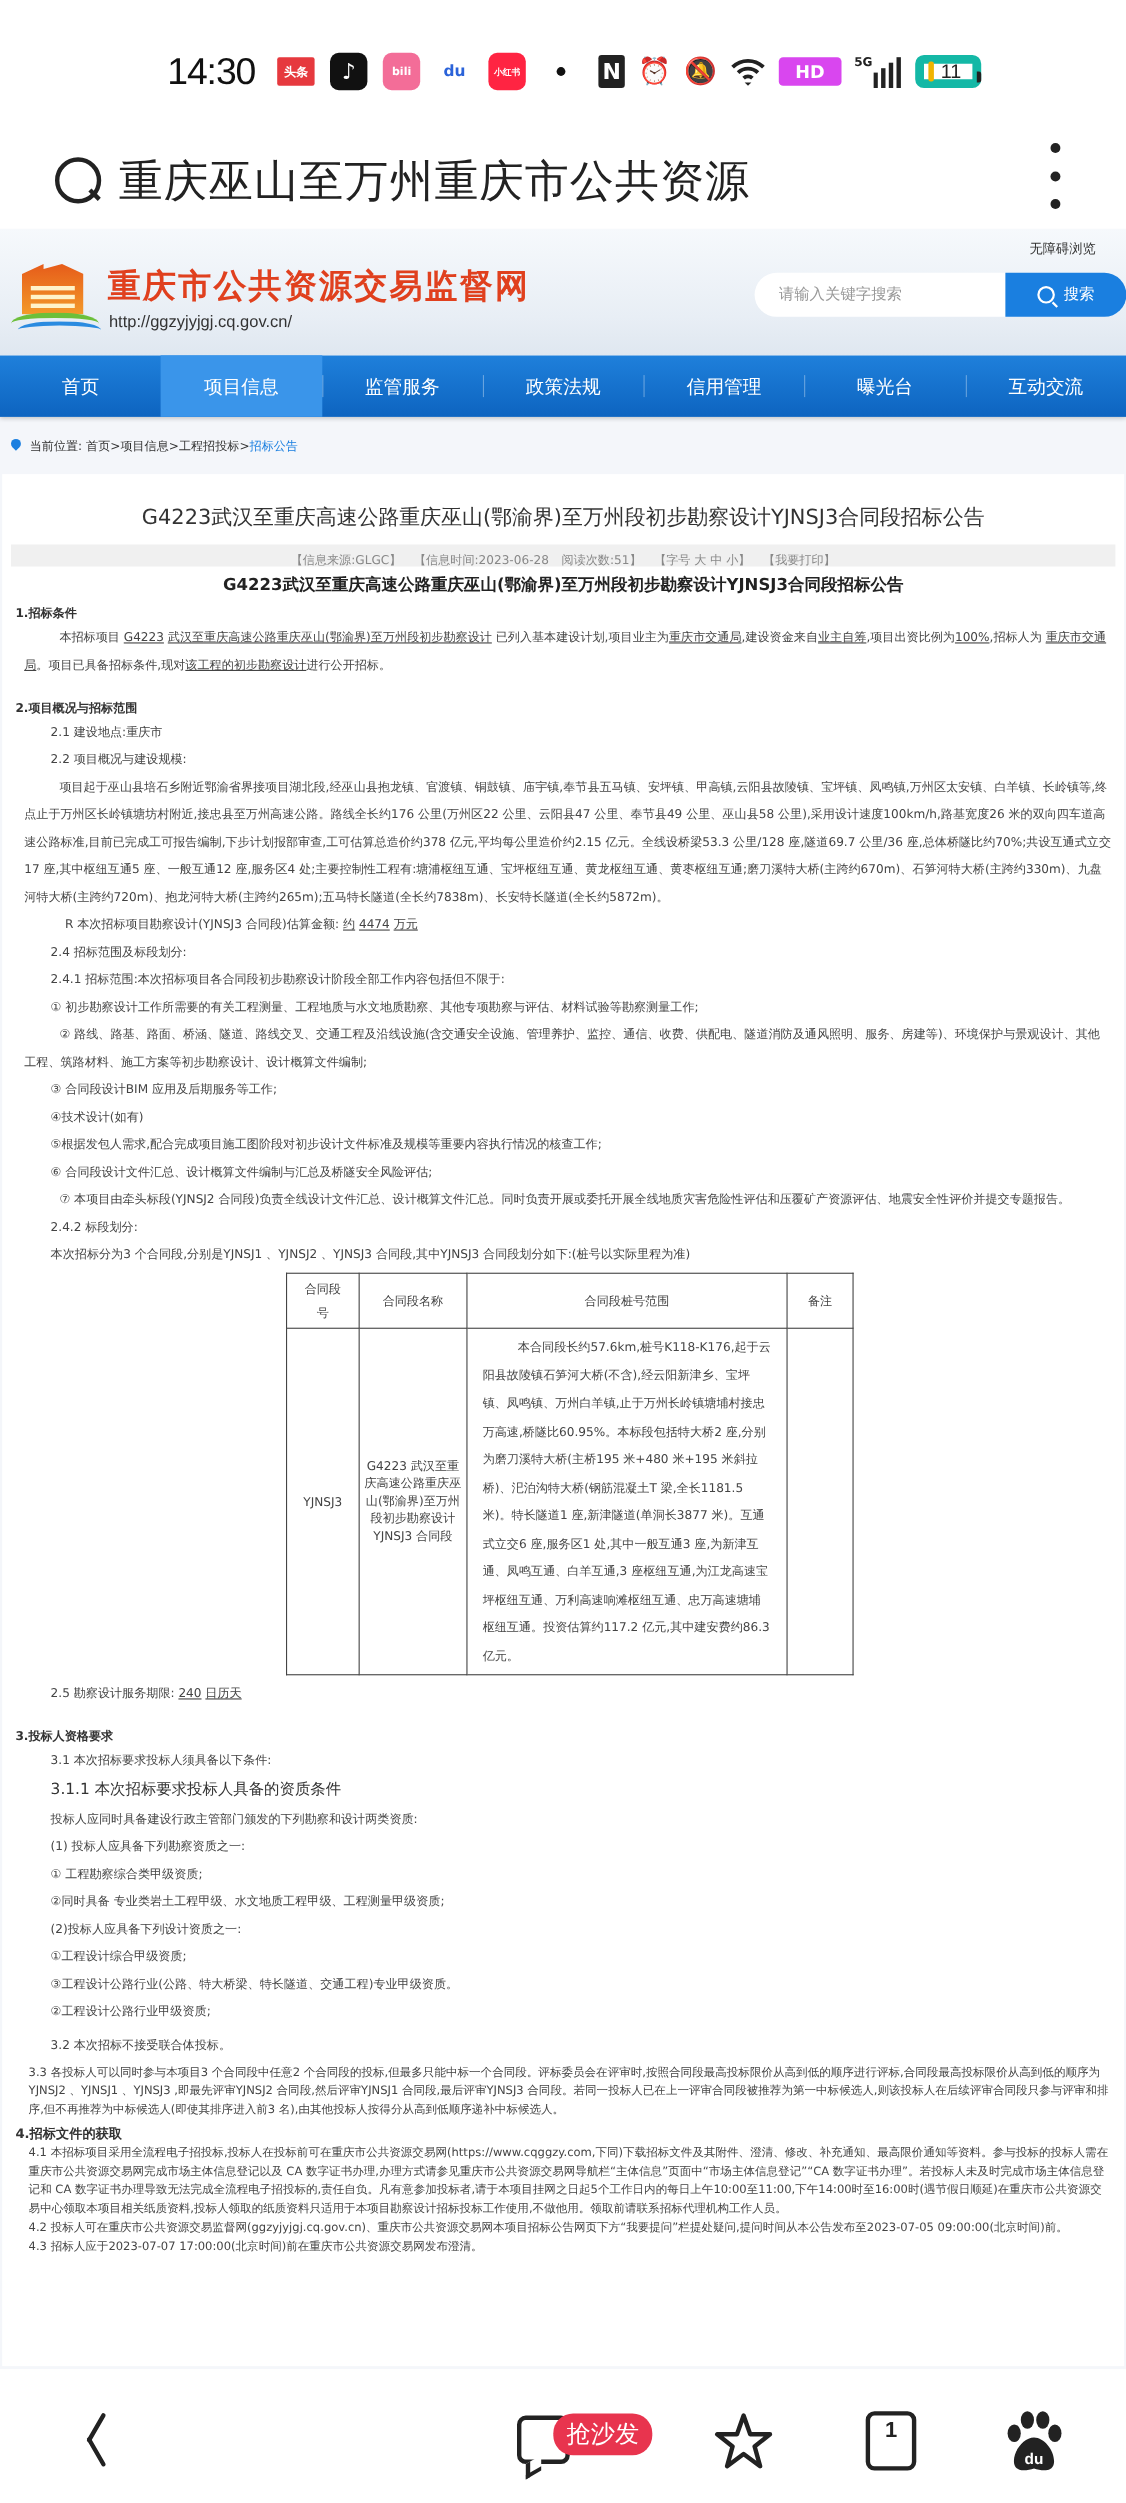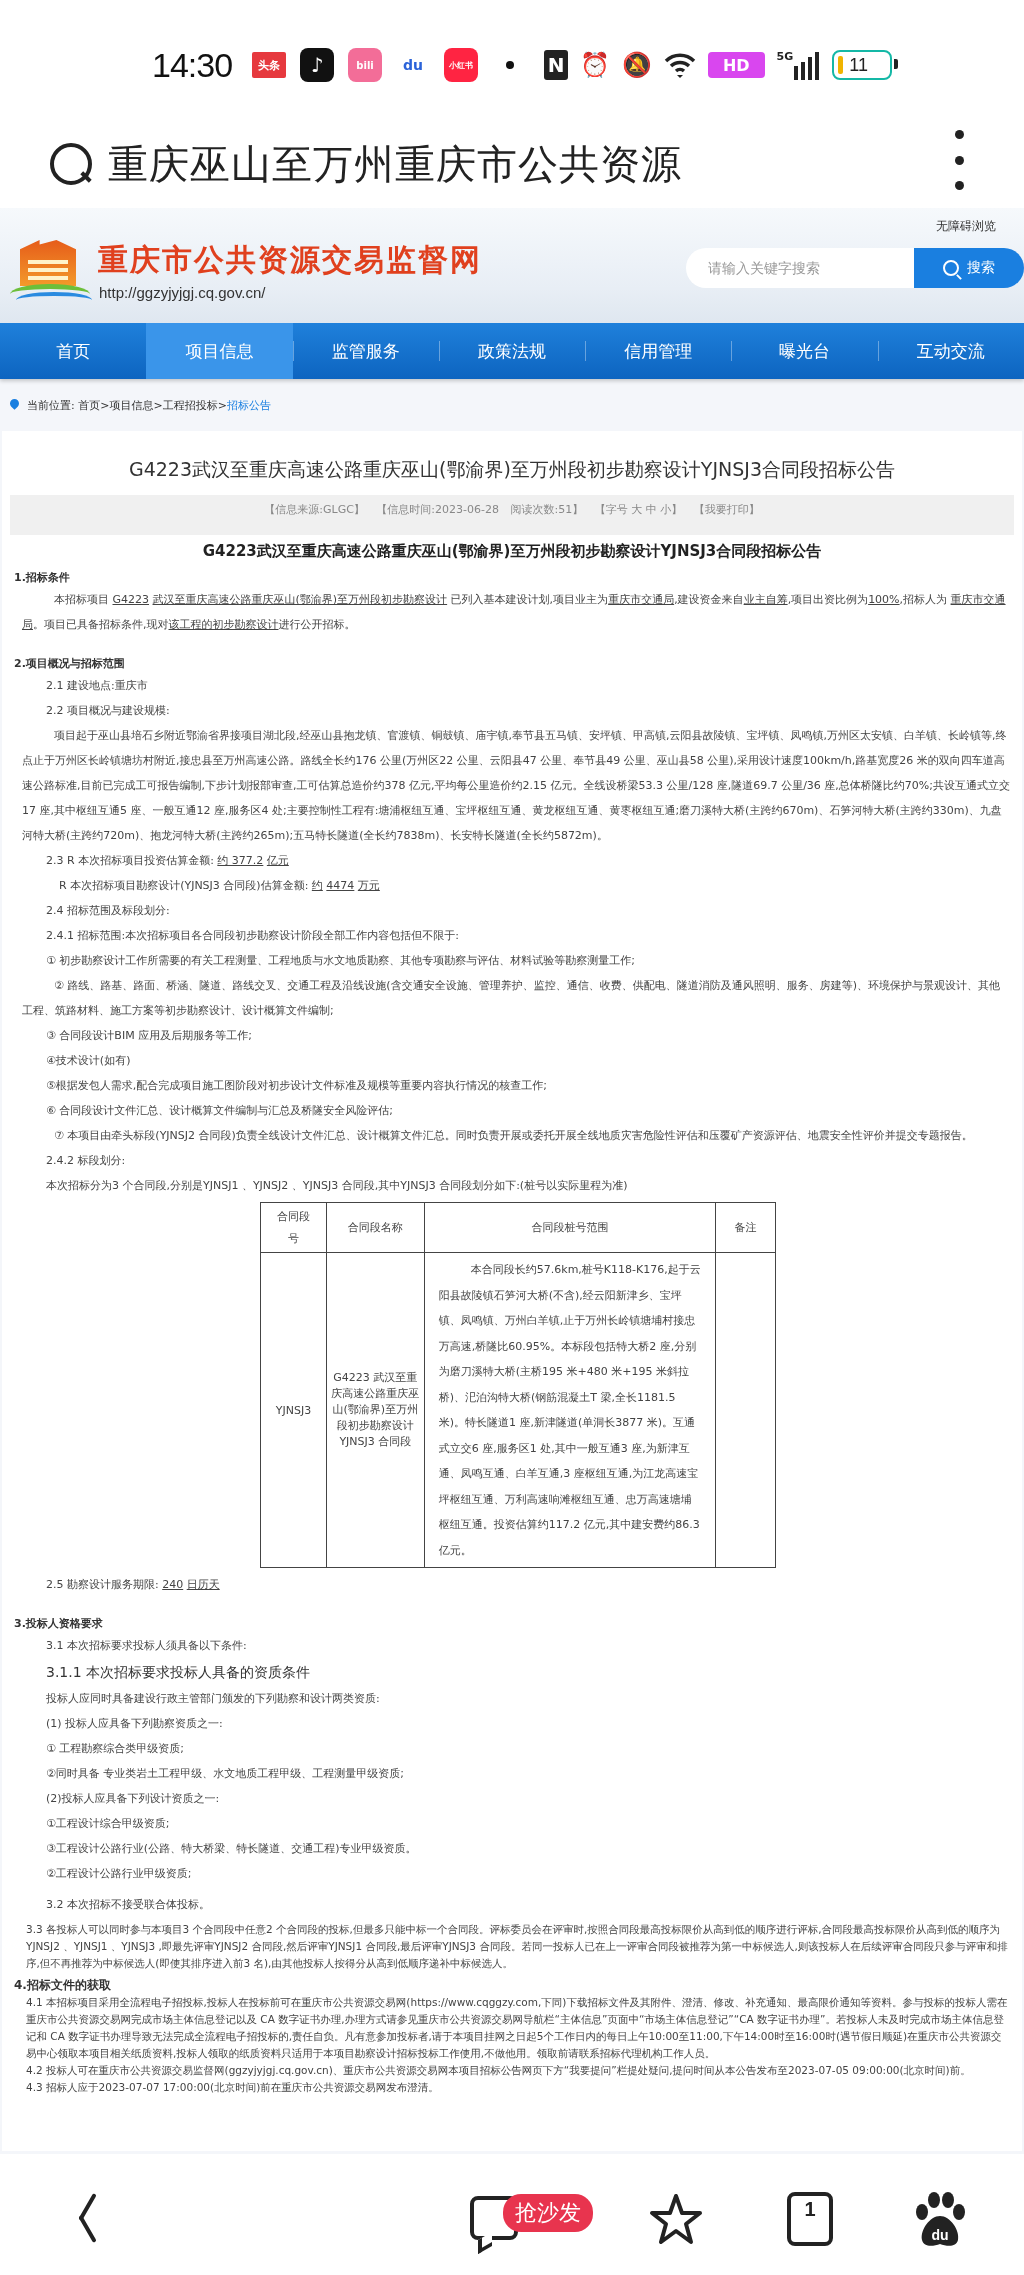--- a/index.html
+++ b/index.html
@@ -5,21 +5,21 @@
   * { box-sizing: border-box; margin: 0; padding: 0; }
   html, body { width: 1024px; height: 2275px; background: #fff; overflow: hidden; }
   body { font-family: "DejaVu Sans", "Liberation Sans", sans-serif; color: #333; position: relative; }
 
   
   .status-bar { position: absolute; top: 0; left: 0; width: 1024px; height: 130px; display: flex; align-items: center; padding-left: 152px; padding-top: 0; }
   .status-time { font-size: 34px; color: #111; font-family: "Liberation Sans", sans-serif; margin-right: 20px; letter-spacing: -1px; }
   .app-ico { width: 34px; height: 34px; border-radius: 8px; margin-right: 14px; display: flex; align-items: center; justify-content: center; font-size: 10px; color: #fff; font-weight: bold; }
   .dot { width: 8px; height: 8px; border-radius: 50%; background: #111; margin: 0 30px 0 14px; }
   .sys-ico { height: 30px; margin-right: 12px; display: flex; align-items: center; justify-content: center; color: #222; font-size: 24px; font-weight: bold; }
-  .battery { width: 60px; height: 30px; border: 2px solid #14b8a6; border-radius: 8px; position: relative; display: flex; align-items: center; padding-left: 4px; font-size: 18px; font-family: "Liberation Sans", sans-serif; color: #222; }
+  .battery { width: 60px; height: 30px; border: 8px solid #14b8a6; border-radius: 8px; position: relative; display: flex; align-items: center; padding-left: 4px; font-size: 18px; font-family: "Liberation Sans", sans-serif; color: #222; }
   .battery .lvl { width: 5px; height: 18px; background: #f0b400; border-radius: 2px; margin-right: 6px; }
   .battery::after { content: ""; position: absolute; right: -8px; top: 7px; width: 4px; height: 10px; background: #222; border-radius: 0 2px 2px 0; }
 
   
   .search-bar { position: absolute; top: 120px; left: 0; width: 1024px; height: 88px; display: flex; align-items: center; padding-left: 48px; }
   .search-bar .q { width: 46px; height: 46px; position: relative; margin-right: 14px; }
   .search-bar .q::before { content: ""; position: absolute; left: 2px; top: 2px; width: 34px; height: 34px; border: 4px solid #222; border-radius: 50%; }
   .search-bar .q::after { content: ""; position: absolute; left: 32px; top: 34px; width: 12px; height: 4px; background: #222; transform: rotate(45deg); }
   .search-query { font-size: 40px; color: #222; letter-spacing: 1px; }
   .kebab { position: absolute; right: 60px; top: 10px; width: 10px; height: 60px; display: flex; flex-direction: column; justify-content: space-between; align-items: center; }
@@ -48,21 +48,21 @@
   .nav-item.active { background: #3a95ea; }
   .nav-item + .nav-item:not(.active)::before { content: ""; position: absolute; left: 0; top: 18px; height: 20px; width: 1px; background: rgba(255,255,255,0.35); }
 
   .crumb { height: 52px; display: flex; align-items: center; padding-left: 10px; font-size: 11px; color: #333; }
   .pin { width: 9px; height: 12px; position: relative; margin-right: 8px; }
   .pin::before { content: ""; position: absolute; left: 0; top: 0; width: 9px; height: 9px; border-radius: 50% 50% 50% 0; background: #1a7fe0; transform: rotate(-45deg); }
   .crumb .cur { color: #1a7fe0; }
 
   .article { background: #fff; margin: 0 2px; padding: 0 12px 8px 12px; min-height: 1720px; }
   .art-title { text-align: center; font-size: 19px; color: #333; padding-top: 26px; height: 64px; }
-  .meta { background: #f0f0f0; text-align: center; font-size: 11px; color: #888; height: 40px; line-height: 30px; margin: 0 -4px; }
+  .meta { background: #f0f0f0; text-align: center; font-size: 11px; color: #888; height: 20px; line-height: 30px; margin: 0 -4px; }
   .meta span { margin: 0 4px; }
   .sub-title { text-align: center; font-size: 15px; font-weight: bold; color: #222; padding: 7px 0 4px; }
   .h1 { font-size: 11px; font-weight: bold; color: #333; margin-top: 4px; line-height: 18px; }
   .p { font-size: 11px; color: #444; line-height: 25px; }
   .ind { padding-left: 32px; }
   .ind2 { padding-left: 45px; }
   .first { text-indent: 32px; padding-left: 8px; }
   u { text-decoration: underline; }
   .h3 { font-size: 14px; color: #333; padding-left: 32px; line-height: 28px; }
   .gap { height: 14px; }
@@ -188,21 +188,20 @@
     <div class="sub-title">G4223武汉至重庆高速公路重庆巫山(鄂渝界)至万州段初步勘察设计YJNSJ3合同段招标公告</div>
 
     <div class="h1">1.招标条件</div>
     <div class="p first"><span>本招标项目 </span><u>G4223</u><span> </span><u>武汉至重庆高速公路重庆巫山(鄂渝界)至万州段初步勘察设计</u><span> 已列入基本建设计划,项目业主为</span><u>重庆市交通局</u><span>,建设资金来自</span><u>业主自筹</u><span>,项目出资比例为</span><u>100%</u><span>,招标人为 </span><u>重庆市交通局</u><span>。项目已具备招标条件,现对</span><u>该工程的初步勘察设计</u><span>进行公开招标。</span></div>
     <div class="gap"></div>
 
     <div class="h1">2.项目概况与招标范围</div>
     <div class="p ind">2.1 建设地点:重庆市</div>
     <div class="p ind">2.2 项目概况与建设规模:</div>
     <div class="p first">项目起于巫山县培石乡附近鄂渝省界接项目湖北段,经巫山县抱龙镇、官渡镇、铜鼓镇、庙宇镇,奉节县五马镇、安坪镇、甲高镇,云阳县故陵镇、宝坪镇、凤鸣镇,万州区太安镇、白羊镇、长岭镇等,终点止于万州区长岭镇塘坊村附近,接忠县至万州高速公路。路线全长约176 公里(万州区22 公里、云阳县47 公里、奉节县49 公里、巫山县58 公里),采用设计速度100km/h,路基宽度26 米的双向四车道高速公路标准,目前已完成工可报告编制,下步计划报部审查,工可估算总造价约378 亿元,平均每公里造价约2.15 亿元。全线设桥梁53.3 公里/128 座,隧道69.7 公里/36 座,总体桥隧比约70%;共设互通式立交17 座,其中枢纽互通5 座、一般互通12 座,服务区4 处;主要控制性工程有:塘浦枢纽互通、宝坪枢纽互通、黄龙枢纽互通、黄枣枢纽互通;磨刀溪特大桥(主跨约670m)、石笋河特大桥(主跨约330m)、九盘河特大桥(主跨约720m)、抱龙河特大桥(主跨约265m);五马特长隧道(全长约7838m)、长安特长隧道(全长约5872m)。</div>
-    <div class="p ind"><span>2.3 R 本次招标项目投资估算金额:</span> <u>约 377.2</u> <u>亿元</u></div>
     <div class="p ind2"><span>R 本次招标项目勘察设计(YJNSJ3 合同段)估算金额:</span> <u>约</u> <u>4474</u> <u>万元</u></div>
     <div class="p ind">2.4 招标范围及标段划分:</div>
     <div class="p ind">2.4.1 招标范围:本次招标项目各合同段初步勘察设计阶段全部工作内容包括但不限于:</div>
     <div class="p ind">① 初步勘察设计工作所需要的有关工程测量、工程地质与水文地质勘察、其他专项勘察与评估、材料试验等勘察测量工作;</div>
     <div class="p first">② 路线、路基、路面、桥涵、隧道、路线交叉、交通工程及沿线设施(含交通安全设施、管理养护、监控、通信、收费、供配电、隧道消防及通风照明、服务、房建等)、环境保护与景观设计、其他工程、筑路材料、施工方案等初步勘察设计、设计概算文件编制;</div>
     <div class="p ind">③ 合同段设计BIM 应用及后期服务等工作;</div>
     <div class="p ind">④技术设计(如有)</div>
     <div class="p ind">⑤根据发包人需求,配合完成项目施工图阶段对初步设计文件标准及规模等重要内容执行情况的核查工作;</div>
     <div class="p ind">⑥ 合同段设计文件汇总、设计概算文件编制与汇总及桥隧安全风险评估;</div>
     <div class="p first">⑦ 本项目由牵头标段(YJNSJ2 合同段)负责全线设计文件汇总、设计概算文件汇总。同时负责开展或委托开展全线地质灾害危险性评估和压覆矿产资源评估、地震安全性评价并提交专题报告。</div>

